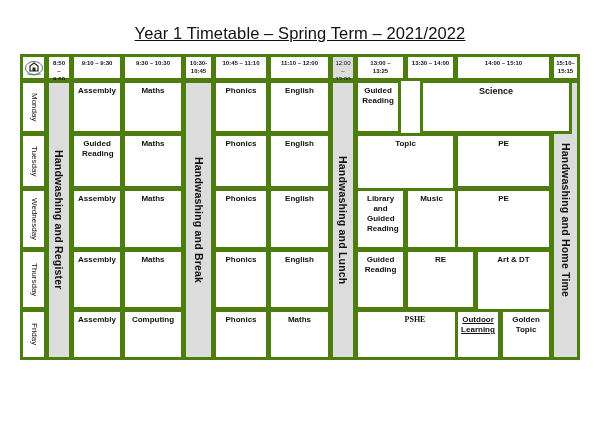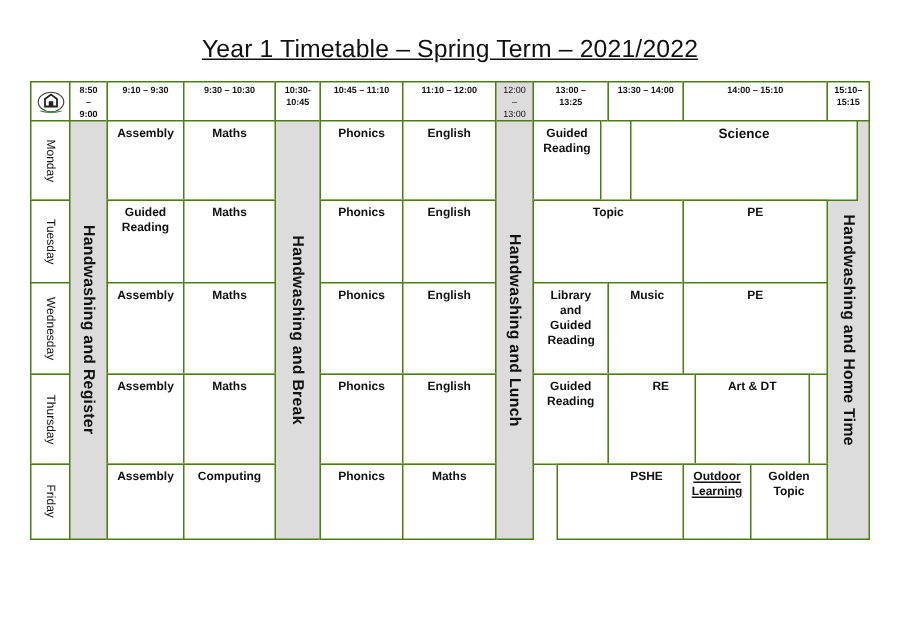--- a/index.html
+++ b/index.html
@@ -1,20 +1,20 @@
 <!DOCTYPE html>
 <html><head>
 <meta charset="utf-8">
 <style>
   html, body { margin:0; padding:0; background:#ffffff; }
   body { width:600px; height:424px; position:relative; overflow:hidden;
          font-family:"Liberation Sans", sans-serif; color:#111; }
   .title { position:absolute; left:0; top:24px; width:600px; text-align:center;
            font-size:16.5px; text-decoration:underline; letter-spacing:0.1px; }
-  .cell { position:absolute; box-sizing:border-box; border:1px solid #4d7c0f;
+  .cell { position:absolute; box-sizing:border-box; border:3px solid #4d7c0f;
           background:#fff; font-weight:bold; font-size:8px; text-align:center;
           line-height:10px; padding-top:3px; }
   .hdr { font-size:6px; line-height:8px; padding-top:2px; font-weight:bold; }
   .grey { background:#dcdcdc; }
   .vert { display:flex; align-items:center; justify-content:center; padding:0; }
   .vert span { writing-mode:vertical-rl; white-space:nowrap; }
   .vbig span { font-size:10.5px; font-weight:bold; letter-spacing:0.2px; }
   .day span { font-size:8px; font-weight:normal; }
   .subj-big { font-size:9px; }
   .logo { display:flex; align-items:center; justify-content:center; padding:0; }
@@ -113,22 +113,22 @@
   <div class="cell" style="left:355px;top:188px;width:51px;height:62px;padding-left:9px;padding-right:9px;">Library and Guided Reading</div>
   <div class="cell" style="left:405px;top:188px;width:53px;height:62px;">Music</div>
   <div class="cell" style="left:455px;top:188px;width:97px;height:62px;">PE</div>
 
   <div class="cell" style="left:71px;top:249px;width:52px;height:61px;">Assembly</div>
   <div class="cell" style="left:122px;top:249px;width:62px;height:61px;">Maths</div>
   <div class="cell" style="left:213px;top:249px;width:56px;height:61px;">Phonics</div>
   <div class="cell" style="left:268px;top:249px;width:63px;height:61px;">English</div>
   <div class="cell" style="left:355px;top:249px;width:51px;height:61px;padding-left:6px;padding-right:6px;">Guided Reading</div>
   <div class="cell" style="left:405px;top:249px;width:71px;height:61px;">RE</div>
-  <div class="cell" style="left:463px;top:249px;width:77px;height:74px;">Art &amp; DT</div>
+  <div class="cell" style="left:475px;top:249px;width:77px;height:74px;">Art &amp; DT</div>
 
   <div class="cell" style="left:71px;top:309px;width:52px;height:51px;">Assembly</div>
   <div class="cell" style="left:122px;top:309px;width:62px;height:51px;text-align:center;">Computing</div>
   <div class="cell" style="left:213px;top:309px;width:56px;height:51px;">Phonics</div>
   <div class="cell" style="left:268px;top:309px;width:63px;height:51px;">Maths</div>
-  <div class="cell" style="left:371px;top:309px;width:120px;height:51px;">PSHE</div>
+  <div class="cell" style="left:355px;top:309px;width:120px;height:51px;font-family:Liberation Serif, serif;">PSHE</div>
   <div class="cell" style="left:455px;top:309px;width:46px;height:51px;padding-left:3px;padding-right:3px;text-decoration:underline;">Outdoor Learning</div>
   <div class="cell" style="left:500px;top:309px;width:52px;height:51px;padding-left:8px;padding-right:8px;">Golden Topic</div>
 </div>
 
 </body></html>

